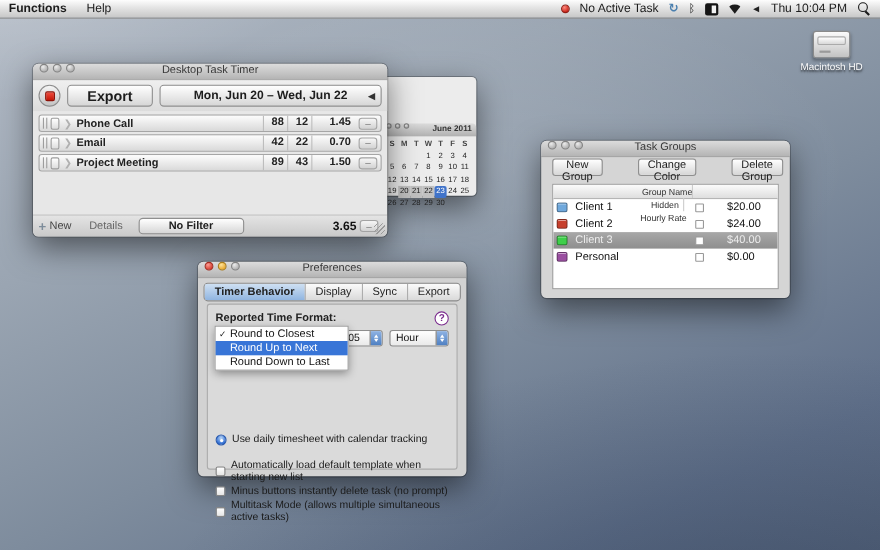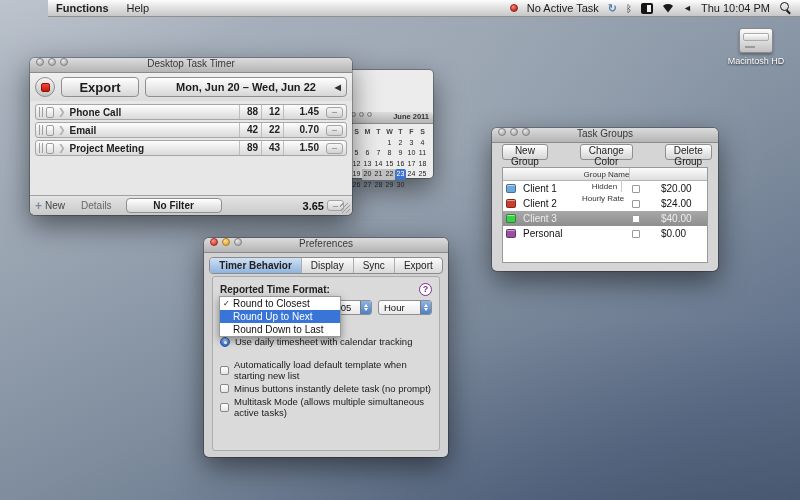--- a/index.html
+++ b/index.html
@@ -9,21 +9,21 @@
     position:relative;
     background:
       radial-gradient(120% 90% at 88% 118%, rgba(30,45,70,.38), transparent 60%),
       radial-gradient(95% 75% at -8% -22%, rgba(255,255,255,.32), transparent 55%),
       radial-gradient(60% 45% at 55% 30%, rgba(255,255,255,.10), transparent 70%),
       linear-gradient(155deg,#b2bac5 0%,#9aa5b2 30%,#7e8c9d 58%,#60708a 85%,#57667e 100%);
   }
   
   .menubar { position:absolute; top:0; left:0; right:0; height:17px; z-index:50;
     background:linear-gradient(#fdfdfd,#e3e3e3 45%,#c7c7c7); border-bottom:1px solid #8f8f8f;
-    display:flex; align-items:center; font-size:11px; color:#1c1c1c;margin-left:48px; }
+    display:flex; align-items:center; font-size:11px; color:#1c1c1c; }
   .menubar .menu { padding:0 9px; }
   .menubar .menu.app { font-weight:bold; padding-left:8px; }
   .mb-right { margin-left:auto; display:flex; align-items:center; gap:9px; padding-right:8px; }
   .task-dot { width:8px; height:8px; border-radius:50%;
     background:radial-gradient(circle at 35% 30%, #ff8a7e, #cf2b20 70%); border:1px solid #8e1e16; }
   .mb-ic { font-size:11px; line-height:11px; color:#222; }
   .sync-ic { color:#4a7fae; font-weight:bold; }
   .bt-ic { font-size:10px; }
   .blackapp { width:12px; height:11px; border-radius:2px; background:#151515; position:relative; }
   .blackapp::after { content:""; position:absolute; right:2px; top:2px; width:4px; height:7px; background:#f2f2f2; }
@@ -97,21 +97,21 @@
   .g-col-hid { width:34px; text-align:center; border-right:1px solid #ccc; height:100%; line-height:13px; }
   .g-col-rate { width:54px; padding-left:4px; height:100%; line-height:13px; }
   .g-row { display:flex; align-items:center; height:15px; font-size:10px; color:#111; }
   .g-row.selected { background:linear-gradient(#a8a8a8,#8e8e8e); color:#ececec; }
   .g-sw { width:10px; height:9px; margin-left:3px; border-radius:2px; border:1px solid rgba(0,0,0,.35); box-shadow:inset 0 1px 0 rgba(255,255,255,.5); }
   .g-name { flex:1; padding-left:7px; }
   .g-hid { width:34px; display:flex; justify-content:center; }
   .g-cb { width:8px; height:8px; background:#fff; border:1px solid #999; border-radius:1px; }
   .g-rate { width:54px; padding-left:8px; }
   
-  .prefs-win { left:204px; top:238px; width:244px; height:219px; z-index:3; background:#d2d2d2; }
+  .prefs-win { left:180px; top:238px; width:244px; height:195px; z-index:3; background:#d2d2d2; }
   .tabbar { display:flex; width:fit-content; margin:4px auto 0 auto; border:1px solid #8b8b8b; border-radius:4px;
     overflow:hidden; font-size:10px; background:linear-gradient(#fbfbfb,#d9d9d9); }
   .tab { padding:2px 9px; color:#222; border-left:1px solid #adadad; }
   .tab:first-child { border-left:none; }
   .tab.selected { background:linear-gradient(#cfe0f2,#8fb4e0); font-weight:bold; }
   .groupbox { position:absolute; left:8px; right:8px; top:38px; bottom:6px; border:1px solid #ababab;
     border-radius:3px; background:#dadada; padding:6px 7px; }
   .pf-labelrow { display:flex; align-items:center; }
   .pf-label { font-size:10px; font-weight:bold; color:#222; }
   .helpbtn { margin-left:auto; width:13px; height:13px; border-radius:50%; background:#fff; border:1.5px solid #7b2d8e;
@@ -124,21 +124,21 @@
   .pop-unit { width:54px; }
   .stepper { width:11px; height:100%; background:linear-gradient(#8fb3e3,#4d7fc2); border-left:1px solid #777;
     display:flex; flex-direction:column; align-items:center; justify-content:center; gap:1px; }
   .tri-up { width:0; height:0; border-left:2.5px solid transparent; border-right:2.5px solid transparent; border-bottom:3px solid #fff; }
   .tri-dn { width:0; height:0; border-left:2.5px solid transparent; border-right:2.5px solid transparent; border-top:3px solid #fff; }
   .open-menu { position:absolute; left:6px; top:19px; width:122px; background:#fff; border:1px solid #9a9a9a;
     box-shadow:0 3px 8px rgba(0,0,0,.4); z-index:10; font-size:10px; color:#111; }
   .menu-item { height:13px; display:flex; align-items:center; padding-left:3px; }
   .menu-item .check { width:10px; font-size:8px; }
   .menu-item.hl { background:#3875d7; color:#fff; }
-  .pf-radios { margin-top:21px; }
+  .pf-radios { margin-top:79px; }
   .radio-row, .cb-row { display:flex; align-items:center; gap:5px; margin-top:2px; }
   .radio { width:10px; height:10px; border-radius:50%; border:1px solid #888; background:linear-gradient(#fff,#ddd); position:relative; flex:0 0 auto; }
   .radio.on { background:radial-gradient(circle at 50% 30%, #bcd7f5, #3b77d8 65%, #2a5bb0); border-color:#2a5bb0; }
   .radio.on::after { content:""; position:absolute; left:3px; top:3px; width:3px; height:3px; border-radius:50%; background:#fff; }
   .pf-opt { font-size:9.5px; color:#1a1a1a; }
   .pf-cbs { margin-top:12px; }
   .cb { width:9px; height:9px; border:1px solid #878787; border-radius:2px; background:linear-gradient(#fff,#e6e6e6); flex:0 0 auto; }
   
   .hd-icon { position:absolute; left:727px; top:28px; width:58px; text-align:center; z-index:1; }
   .hd-img { width:34px; height:25px; margin:0 auto; border-radius:3px; border:1px solid #8a8a8a;

